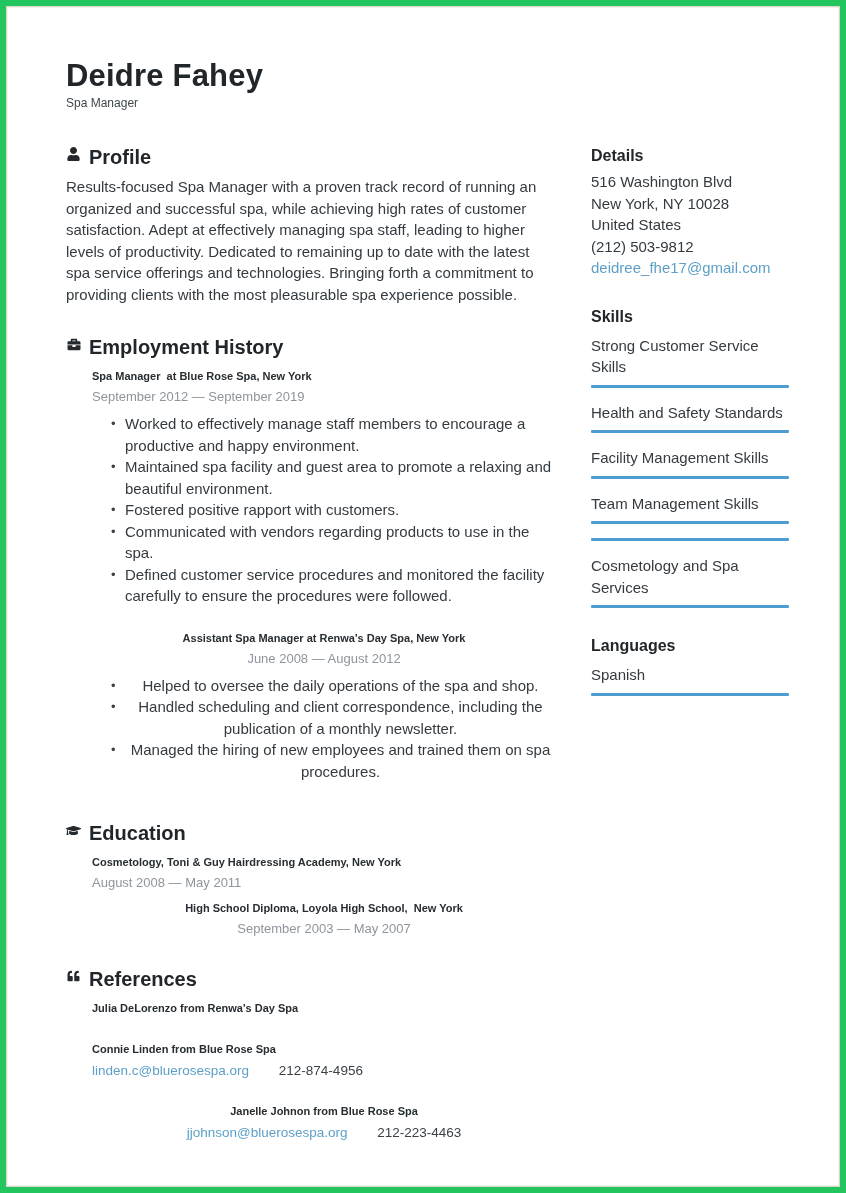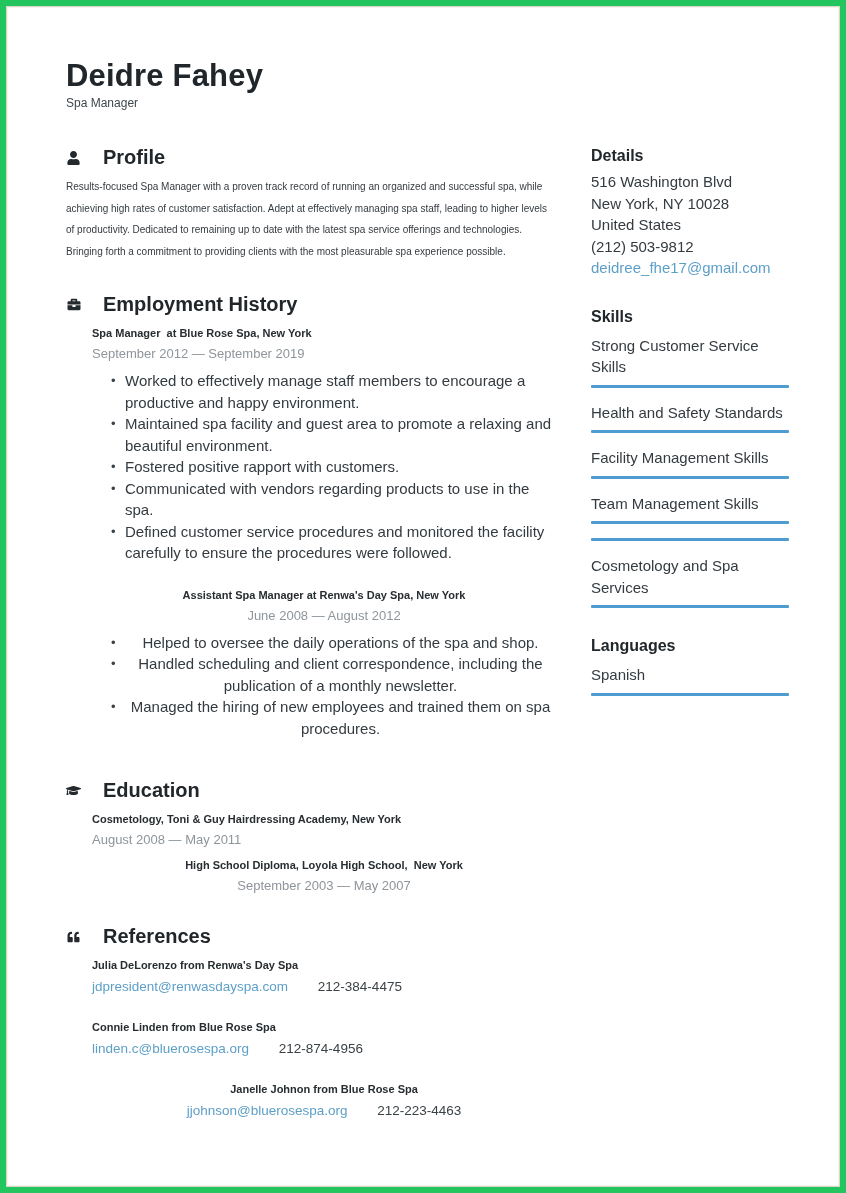--- a/index.html
+++ b/index.html
@@ -21,26 +21,26 @@
   .name{margin:0;font-size:31px;line-height:34px;font-weight:700;color:var(--heading);letter-spacing:.2px;}
   .job-subtitle{margin:3px 0 0;font-size:12px;color:#3f474c;}
   .columns{display:flex;gap:35px;padding:0 63px 0 60px;margin-top:36px;}
   .main{width:490px;flex:0 0 490px;}
   .sidebar{width:198px;flex:0 0 198px;}
 
   
   .section{margin:0;}
   .section + .section{margin-top:31px;}
   .section.gap-lg{margin-top:40px;}
-  .section-head{display:flex;align-items:center;gap:22px;margin:0 0 7px 0;}
+  .section-head{display:flex;gap:8px;margin:0 0 7px 0;}
   .section-head .ico{width:15px;height:16px;flex:0 0 15px;display:flex;align-items:center;justify-content:center;}
   .section-head svg{fill:#24292d;}
   .section-title{margin:0;font-size:20px;line-height:23px;font-weight:700;color:var(--heading);}
   .indent{margin-left:26px;}
-  .profile-text{margin:0;font-size:10px;line-height:21.5px;color:var(--body);}
+  .profile-text{margin:0;font-size:15px;line-height:21.5px;color:var(--body);}
 
   .entry{margin-bottom:21px;}
   .entry:last-child{margin-bottom:0;text-align:center;}
   .entry-title{margin:0;font-size:11px;line-height:20px;font-weight:700;color:#272d31;white-space:pre-wrap;}
   .entry-dates{margin:2px 0 0;font-size:13px;line-height:17px;color:var(--date);}
   ul.bullets{margin:8px 0 0;padding:0 0 0 19px;list-style:none;}
   ul.bullets li{position:relative;padding-left:14px;font-size:15px;line-height:21.5px;color:var(--body);}
   ul.bullets li::before{content:"•";position:absolute;left:0;top:0;color:#3a4247;font-size:13px;line-height:21.5px;}
 
   .edu-entry{margin-bottom:7px;}
@@ -144,24 +144,20 @@
           <span class="ico">
             <svg width="13" height="12" viewBox="0 0 512 512">
                 <path d="M464 256h-80v-64c0-35.3 28.7-64 64-64h8c13.3 0 24-10.7 24-24V56c0-13.3-10.7-24-24-24h-8c-88.4 0-160 71.6-160 160v240c0 26.5 21.5 48 48 48h128c26.5 0 48-21.5 48-48V304c0-26.5-21.5-48-48-48zm-288 0H96v-64c0-35.3 28.7-64 64-64h8c13.3 0 24-10.7 24-24V56c0-13.3-10.7-24-24-24h-8C71.6 32 0 103.6 0 192v240c0 26.5 21.5 48 48 48h128c26.5 0 48-21.5 48-48V304c0-26.5-21.5-48-48-48z"></path>
               </svg>
           </span>
           <h2 class="section-title">References</h2>
         </div>
         <div class="indent">
           <div class="entry ref-entry">
             <h3 class="entry-title">Julia DeLorenzo from Renwa's Day Spa</h3>
-            <p class="ref-contact">
-              <a class="link">jdpresident@renwasdayspa.com</a>
-              <span class="ref-phone">212-384-4475</span>
-            </p>
           </div>
           <div class="entry ref-entry">
             <h3 class="entry-title">Connie Linden from Blue Rose Spa</h3>
             <p class="ref-contact">
               <a class="link">linden.c@bluerosespa.org</a>
               <span class="ref-phone">212-874-4956</span>
             </p>
           </div>
           <div class="entry ref-entry">
             <h3 class="entry-title">Janelle Johnon from Blue Rose Spa</h3>

